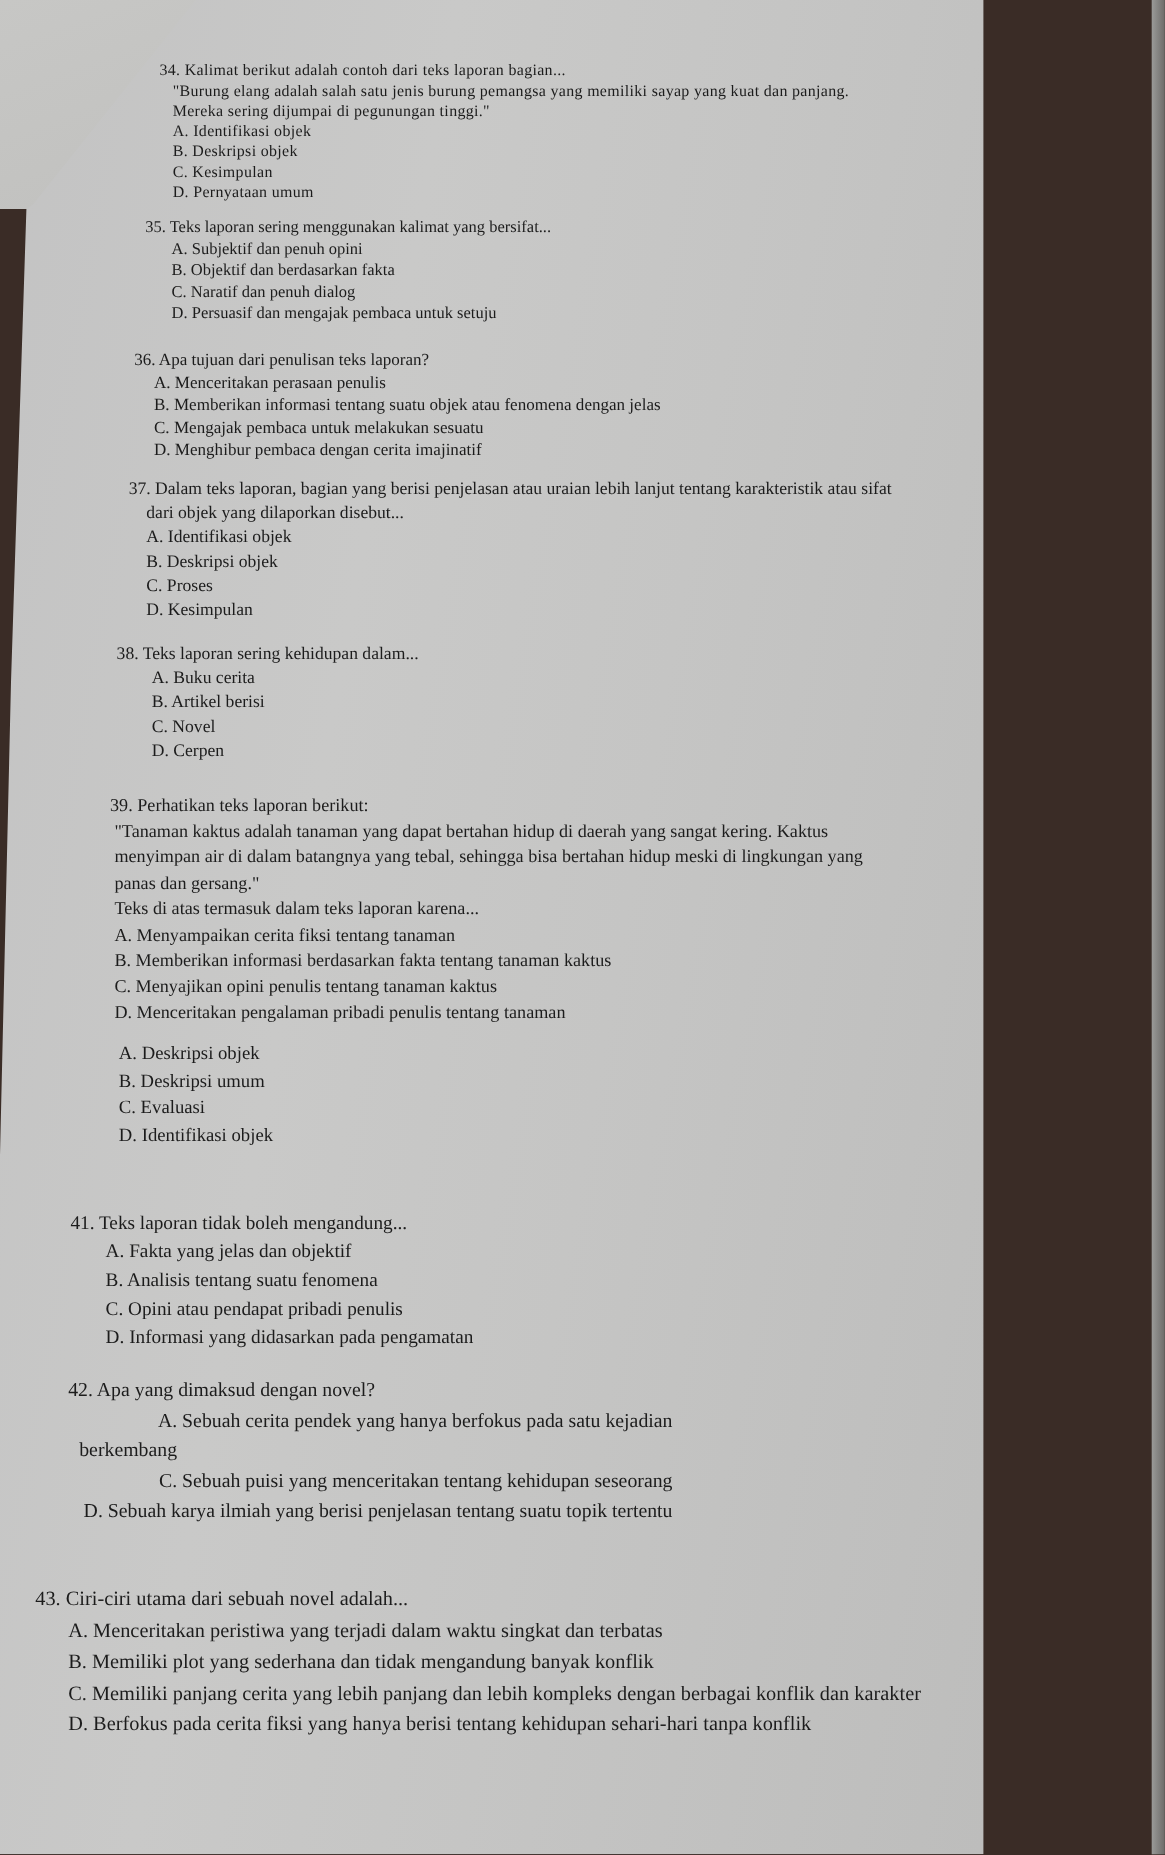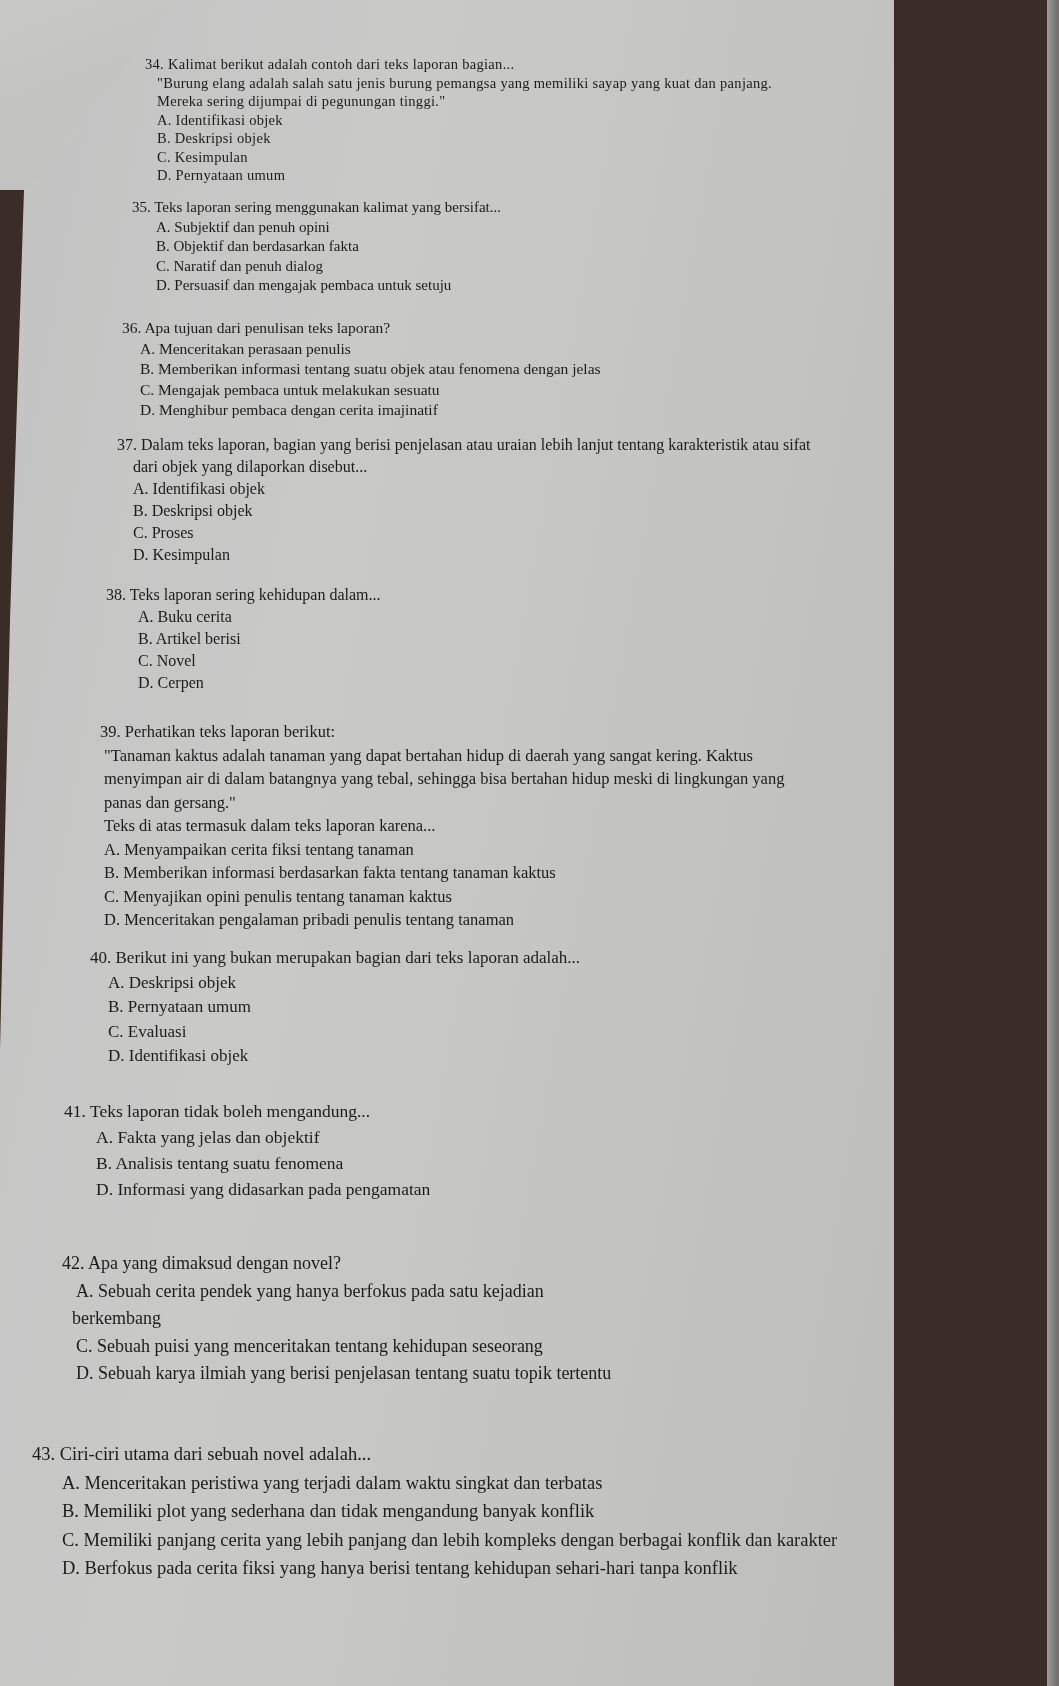--- a/index.html
+++ b/index.html
@@ -48,21 +48,21 @@
     #q39 { left: 100px; top: 720px; font-size: 16.5px; line-height: 23.5px; }
     #q39 .quote, #q39 .follow, #q39 .opt { padding-left: 4px; }
 
     #q40 { left: 90px; top: 946px; font-size: 17px; line-height: 24.5px; }
     #q40 .opt { padding-left: 18px; }
 
     #q41 { left: 64px; top: 1098px; font-size: 17.5px; line-height: 26px; }
     #q41 .opt { padding-left: 32px; }
 
     #q42 { left: 62px; top: 1250px; font-size: 18px; line-height: 27.5px; }
-    #q42 .opt { padding-left: 14px; }
+    #q42 .opt { padding-left: 14px; text-align: right; }
 
     #q43 { left: 32px; top: 1440px; font-size: 18.5px; line-height: 28.5px; }
     #q43 .opt { padding-left: 30px; }
   </style>
 </head>
 <body>
 
 <div class="bg-sheet-top"></div>
 <div class="bg-dark-right"></div>
 
@@ -117,31 +117,31 @@
     <span class="quote">menyimpan air di dalam batangnya yang tebal, sehingga bisa bertahan hidup meski di lingkungan yang</span>
     <span class="quote">panas dan gersang."</span>
     <span class="stem follow">Teks di atas termasuk dalam teks laporan karena...</span>
     <span class="opt">A. Menyampaikan cerita fiksi tentang tanaman</span>
     <span class="opt">B. Memberikan informasi berdasarkan fakta tentang tanaman kaktus</span>
     <span class="opt">C. Menyajikan opini penulis tentang tanaman kaktus</span>
     <span class="opt">D. Menceritakan pengalaman pribadi penulis tentang tanaman</span>
   </div>
 
   <div class="q" id="q40">
-    <span class="stem"><span>40.</span> <span>Berikut ini yang bukan merupakan bagian dari teks laporan adalah...</span></span>
     <span class="opt">A. Deskripsi objek</span>
-    <span class="opt">B. Pernyataan umum</span>
+    <span class="opt">B. Deskripsi umum</span>
     <span class="opt">C. Evaluasi</span>
     <span class="opt">D. Identifikasi objek</span>
   </div>
 
   <div class="q" id="q41">
     <span class="stem"><span>41.</span> <span>Teks laporan tidak boleh mengandung...</span></span>
     <span class="opt">A. Fakta yang jelas dan objektif</span>
     <span class="opt">B. Analisis tentang suatu fenomena</span>
+    <span class="opt">C. Opini atau pendapat pribadi penulis</span>
     <span class="opt">D. Informasi yang didasarkan pada pengamatan</span>
   </div>
 
   <div class="q" id="q42">
     <span class="stem"><span>42.</span> <span>Apa yang dimaksud dengan novel?</span></span>
     <span class="opt">A. Sebuah cerita pendek yang hanya berfokus pada satu kejadian</span>
     <span class="stem" style="padding-left:10px">berkembang</span>
     <span class="opt">C. Sebuah puisi yang menceritakan tentang kehidupan seseorang</span>
     <span class="opt">D. Sebuah karya ilmiah yang berisi penjelasan tentang suatu topik tertentu</span>
   </div>

